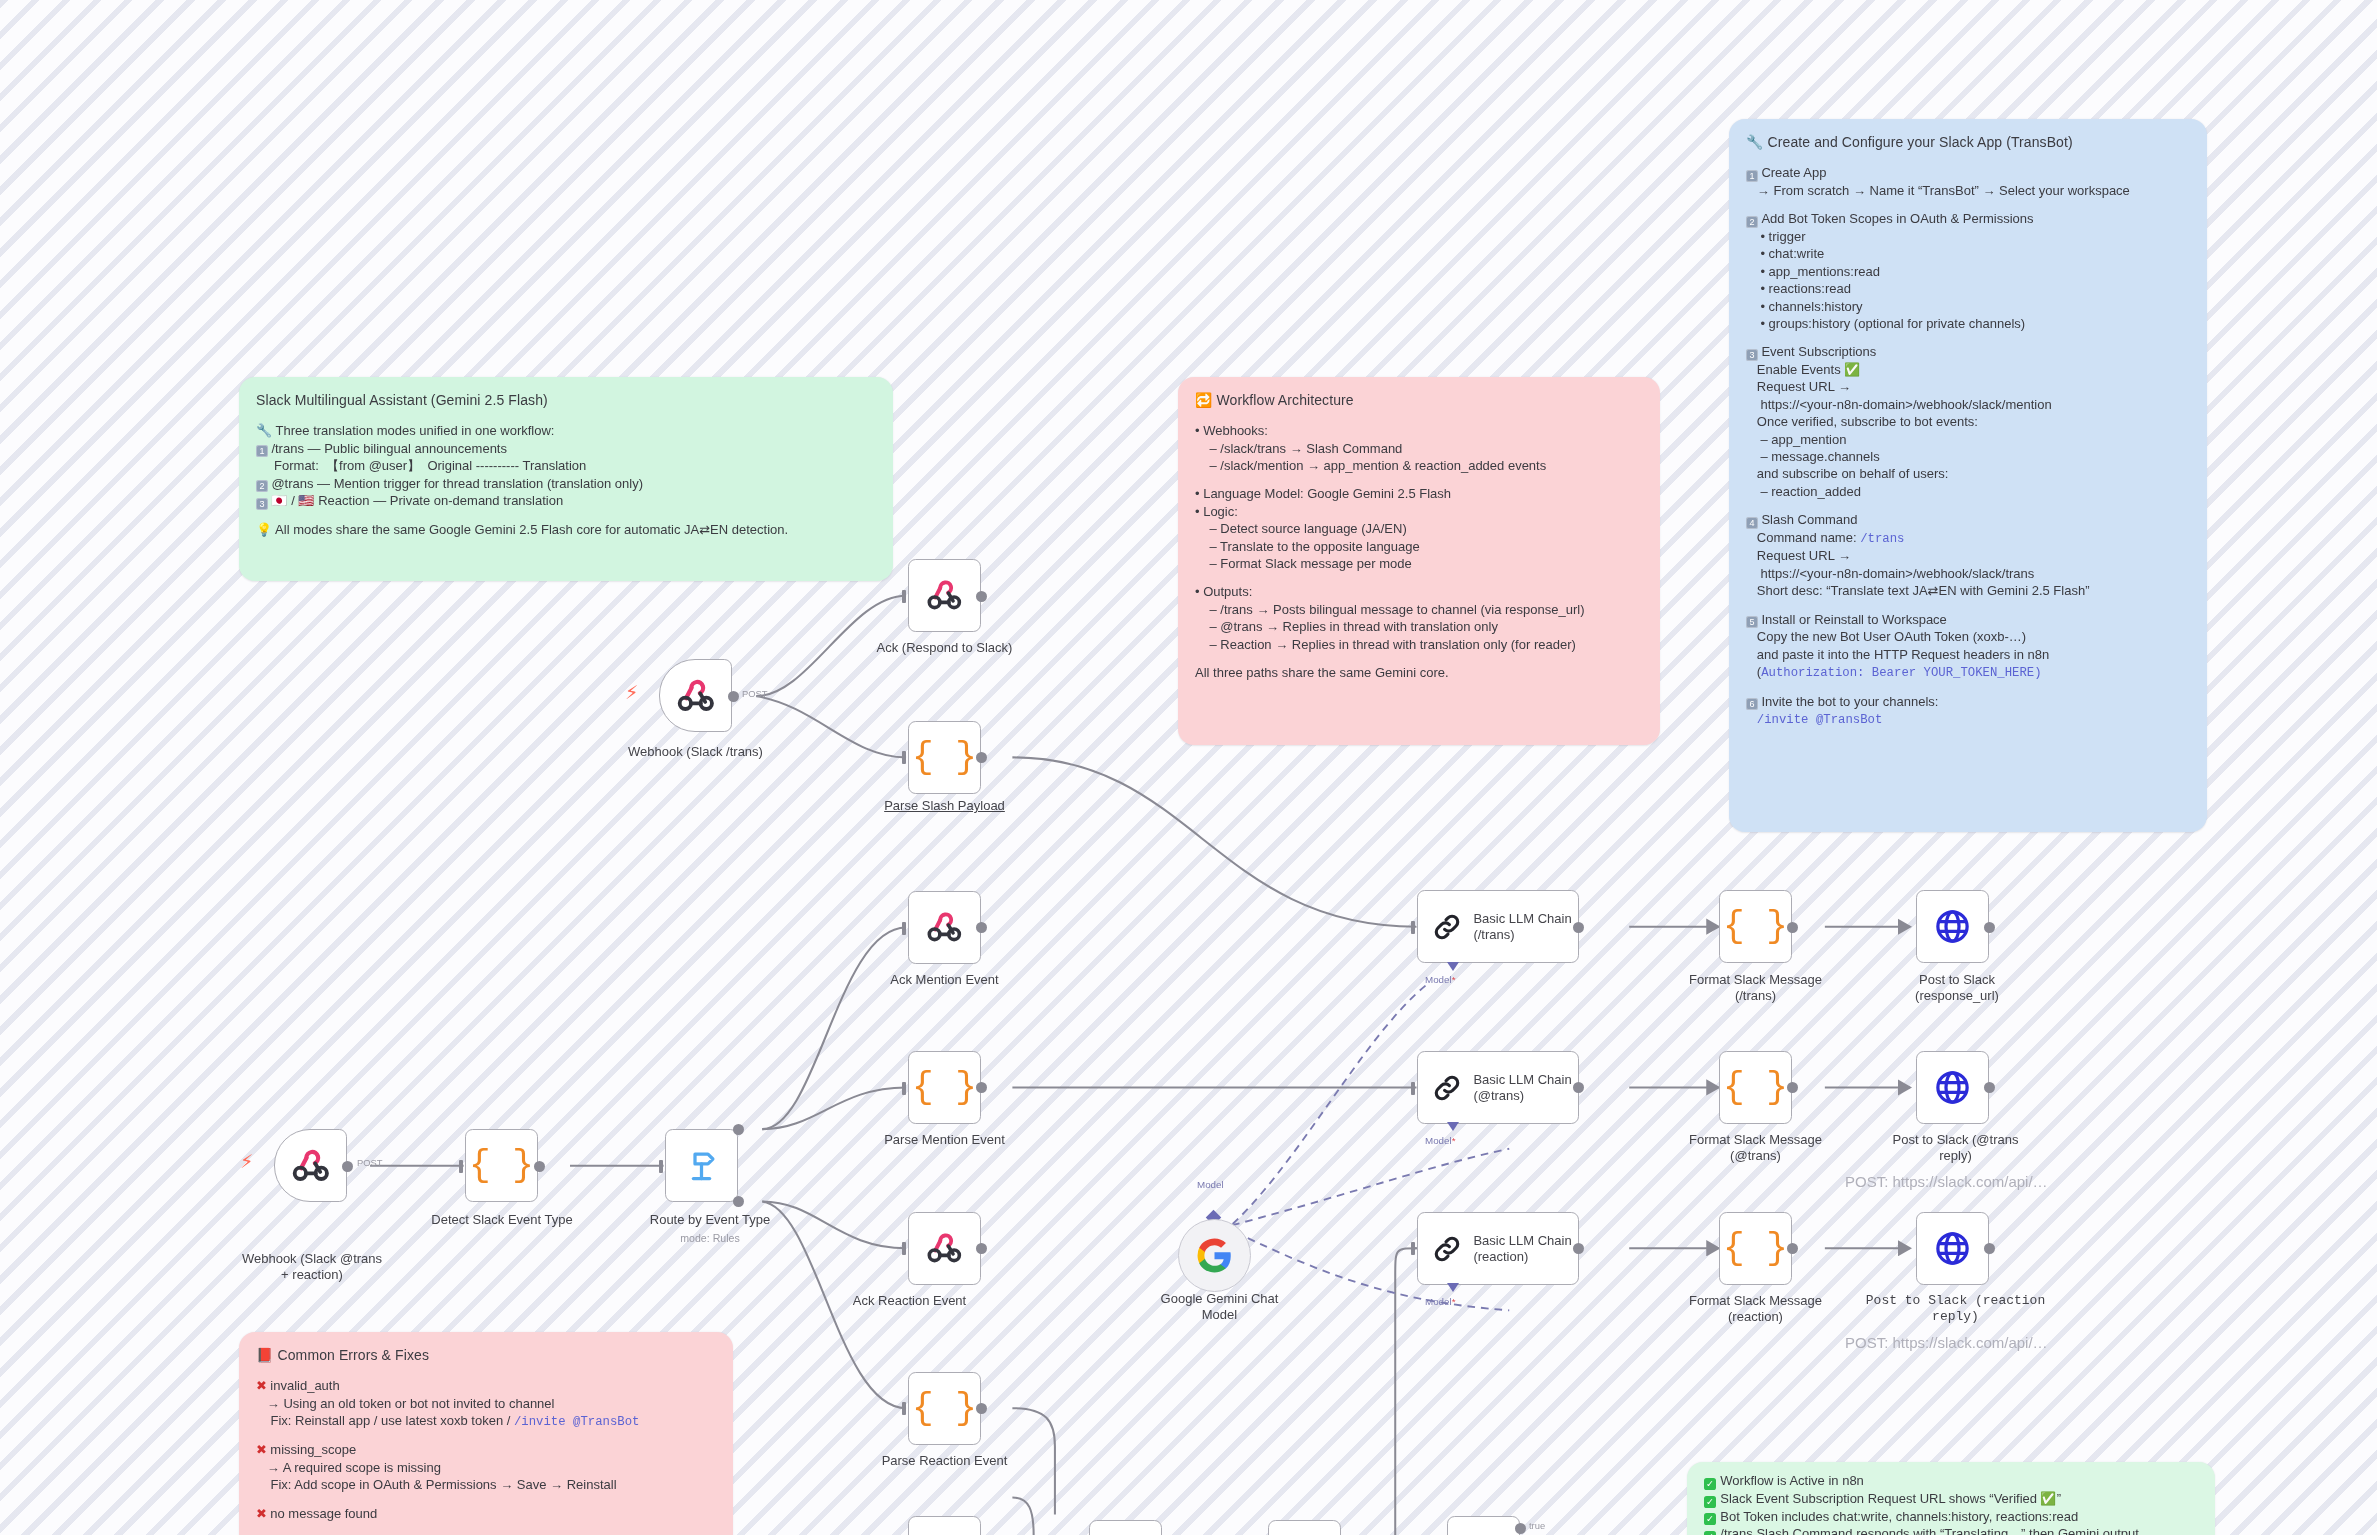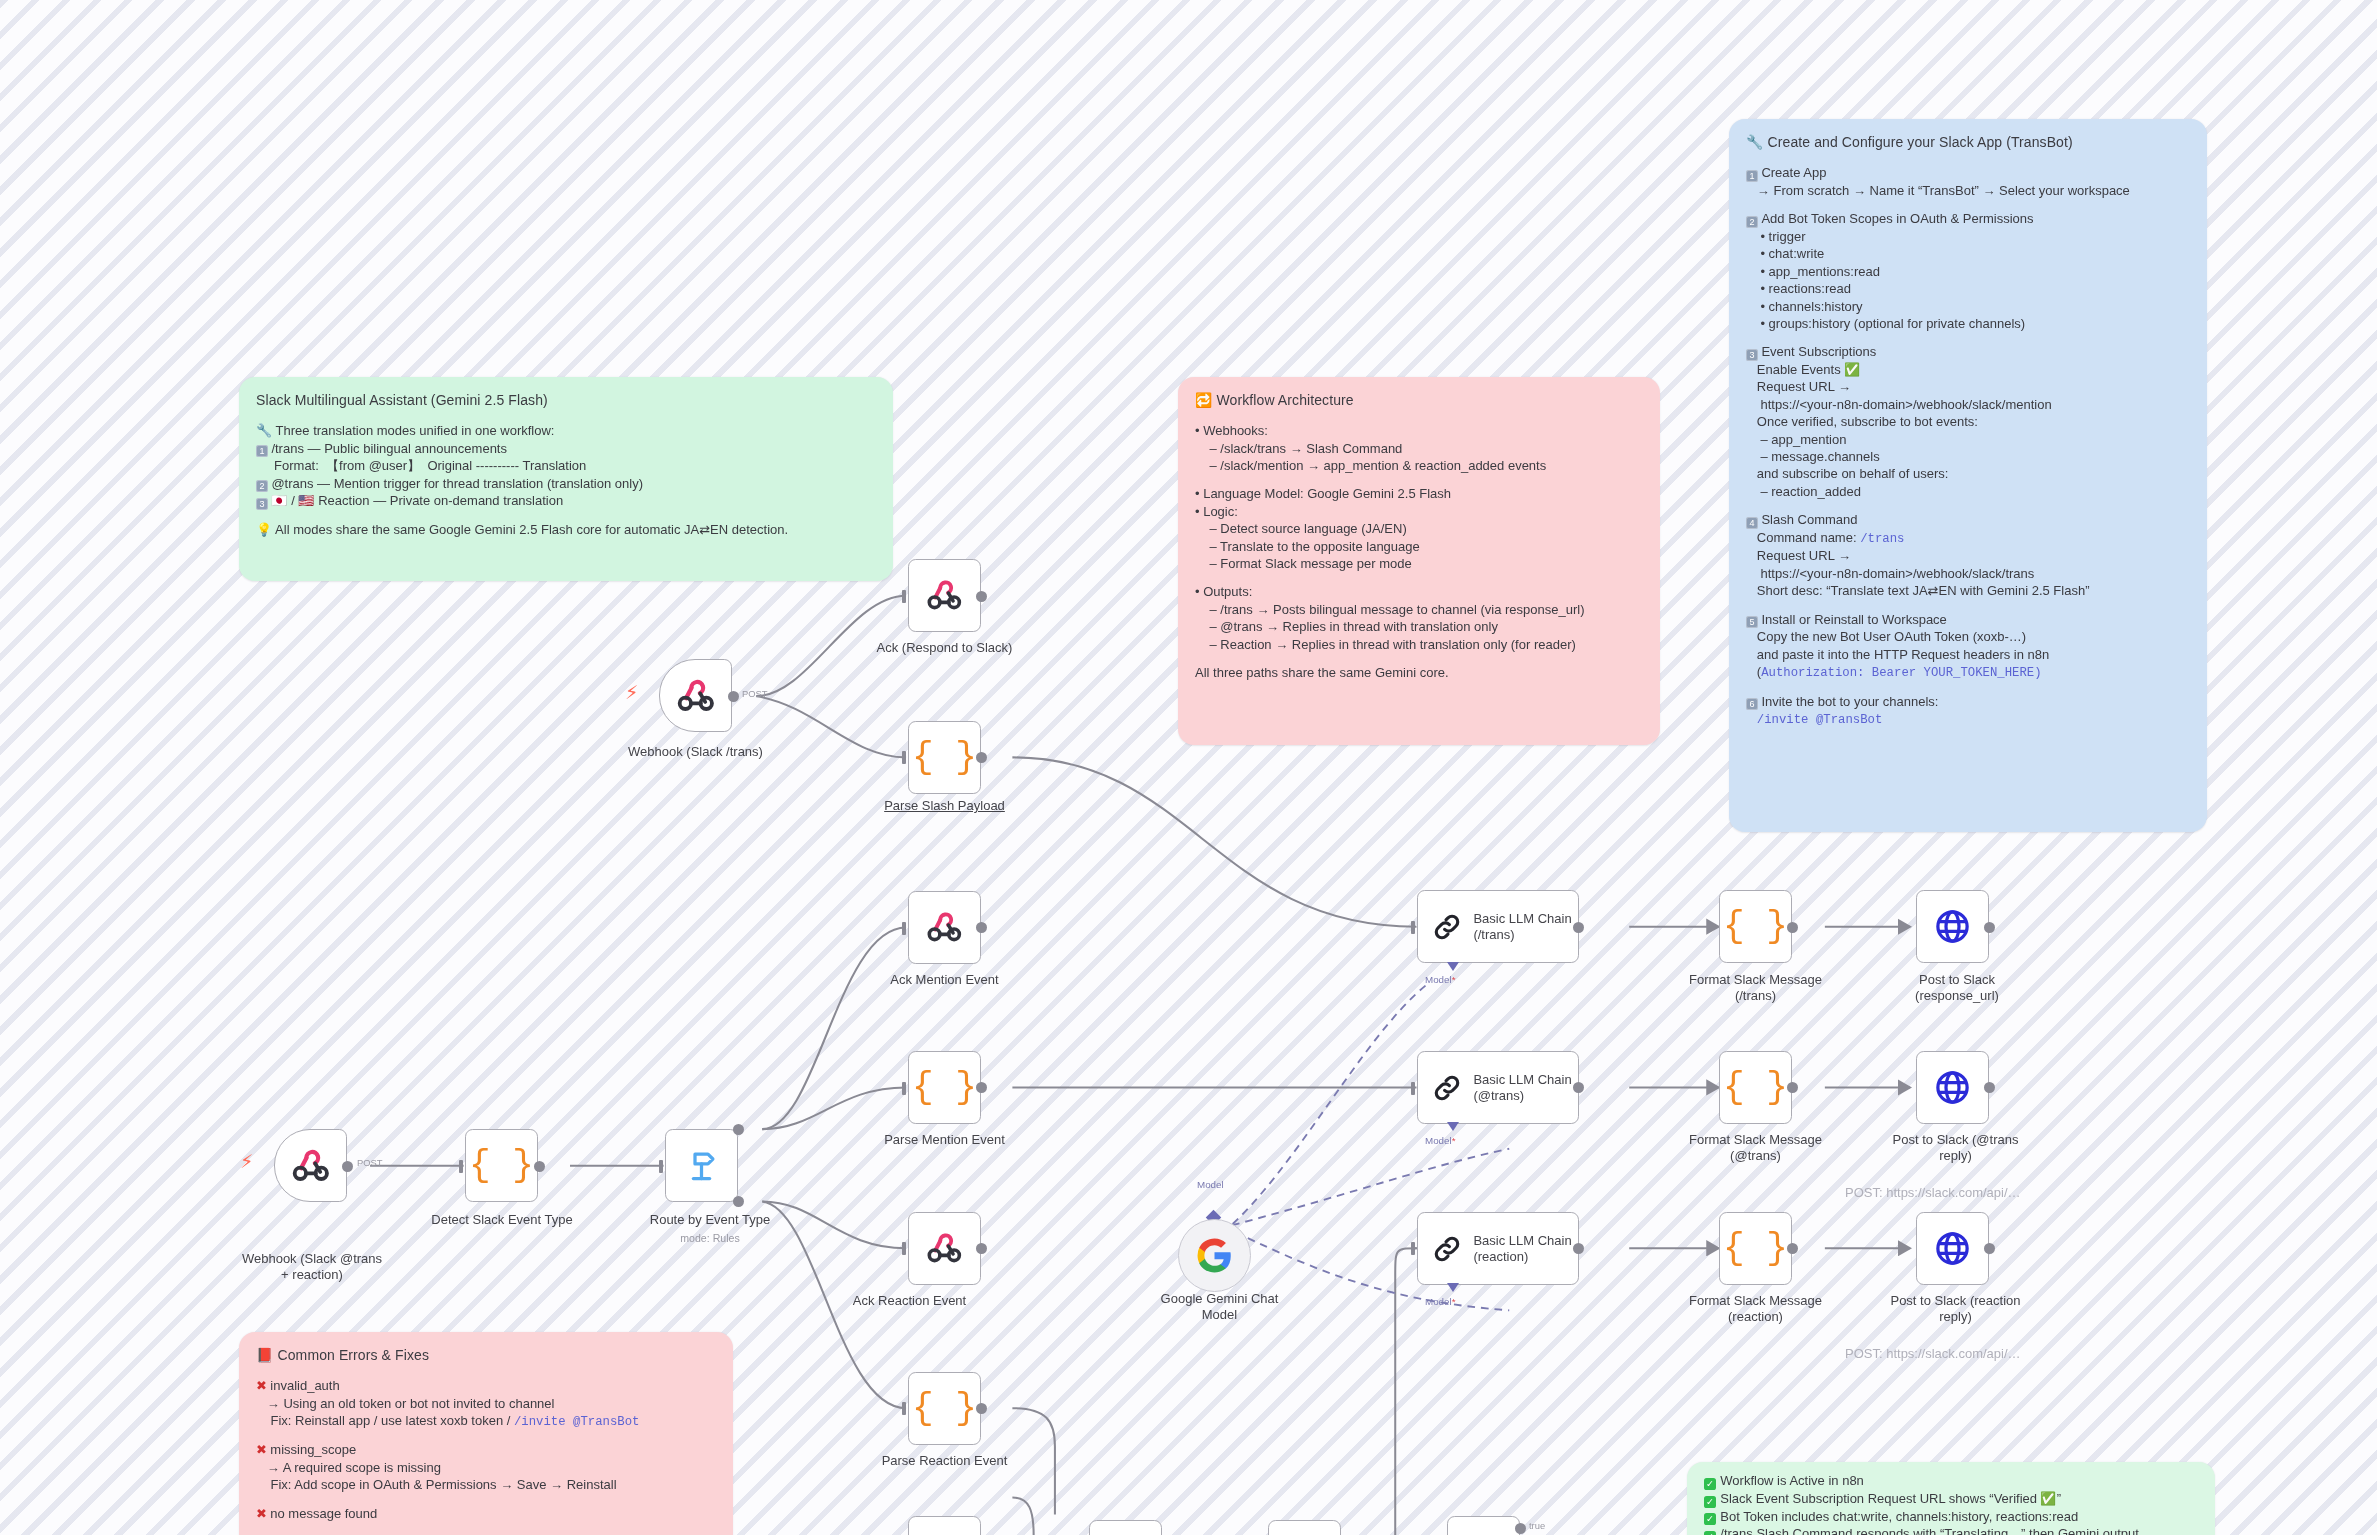--- a/index.html
+++ b/index.html
@@ -53,21 +53,21 @@
   .node{position:absolute;box-sizing:border-box;background:#fff;
         border:1.4px solid #acacb4;border-radius:7.7px;
         display:flex;align-items:center;justify-content:center;}
   .node.sq{width:73px;height:73px;}
   .node.wide{width:162px;height:73px;justify-content:flex-start;padding-left:12px;gap:9.4px;}
   .node.trigger{width:73px;height:73px;border-radius:7.7px 7.7px 7.7px 7.7px;}
   .node.trigger{border-top-left-radius:36px;border-bottom-left-radius:36px;}
   .node.circle{width:73px;height:73px;border-radius:50%;background:#f2f2f5;border:1.4px solid #c9c9d2;}
   .nlabel{position:absolute;text-align:center;font-size:13px;color:#44444a;line-height:1.22;}
   .nsub{position:absolute;text-align:center;font-size:10.6px;color:#9a9aa4;line-height:1.2;}
-  .nsub2{position:absolute;font-size:13px;color:#b0b0ba;line-height:1.2;white-space:nowrap;margin-top:12px;}
+  .nsub2{position:absolute;font-size:15px;color:#b0b0ba;line-height:1.2;white-space:nowrap;}
   .chaintxt{font-size:13px;color:#44444a;line-height:1.2;}
   .port{position:absolute;width:11px;height:11px;border-radius:50%;background:#8a8a94;}
   .portlabel{position:absolute;font-size:9.4px;color:#9a9aa4;}
   .bolt{position:absolute;font-size:19px;color:#ff6d5a;}
   .modelport{position:absolute;width:0;height:0;
       border-left:6.8px solid transparent;border-right:6.8px solid transparent;border-top:9.4px solid #6b6bb5;}
   .modeldot{position:absolute;width:11px;height:11px;background:#6b6bb5;transform:rotate(45deg);}
   .modellabel{position:absolute;font-size:9.8px;color:#7a7ab0;white-space:nowrap;}
   .req{color:#e0484d;}
   .barin{position:absolute;width:4.3px;height:12.8px;background:#8a8a94;border-radius:0.9px;}
@@ -440,21 +440,21 @@
   <div class="nsub2" style="left:1845px;top:1173px;">POST: https://slack.com/api/…</div>
 
   <div class="node sq" style="left:1916px;top:1212px;">
     <svg width="39" height="39" viewBox="0 0 24 24">
       <circle cx="12" cy="12" r="9" fill="none" stroke="#2b2bd8" stroke-width="2"></circle>
       <ellipse cx="12" cy="12" rx="4" ry="9" fill="none" stroke="#2b2bd8" stroke-width="2"></ellipse>
       <path d="M3.3 9h17.4M3.3 15h17.4" stroke="#2b2bd8" stroke-width="2"></path>
     </svg>
   </div>
   <div class="port" style="left:1984px;top:1243px;"></div>
-  <div class="nlabel" style="left:1845px;top:1293px;width:221px;white-space:pre-line;">Post to Slack (reaction
+  <div class="nlabel" style="left:1845px;top:1293px;width:221px;white-space:pre-line;font-family:Liberation Mono, monospace;">Post to Slack (reaction
 reply)</div>
   <div class="nsub2" style="left:1845px;top:1334px;">POST: https://slack.com/api/…</div>
 
   <div class="node sq" style="left:908px;top:1516px;">
     <span style="font-size:36px;color:#f08a24;font-family:'Liberation Mono',monospace;">{&nbsp;}</span>
   </div>
   <div class="node sq" style="left:1089px;top:1520px;">
     
   </div>
   <div class="node sq" style="left:1268px;top:1520px;">

